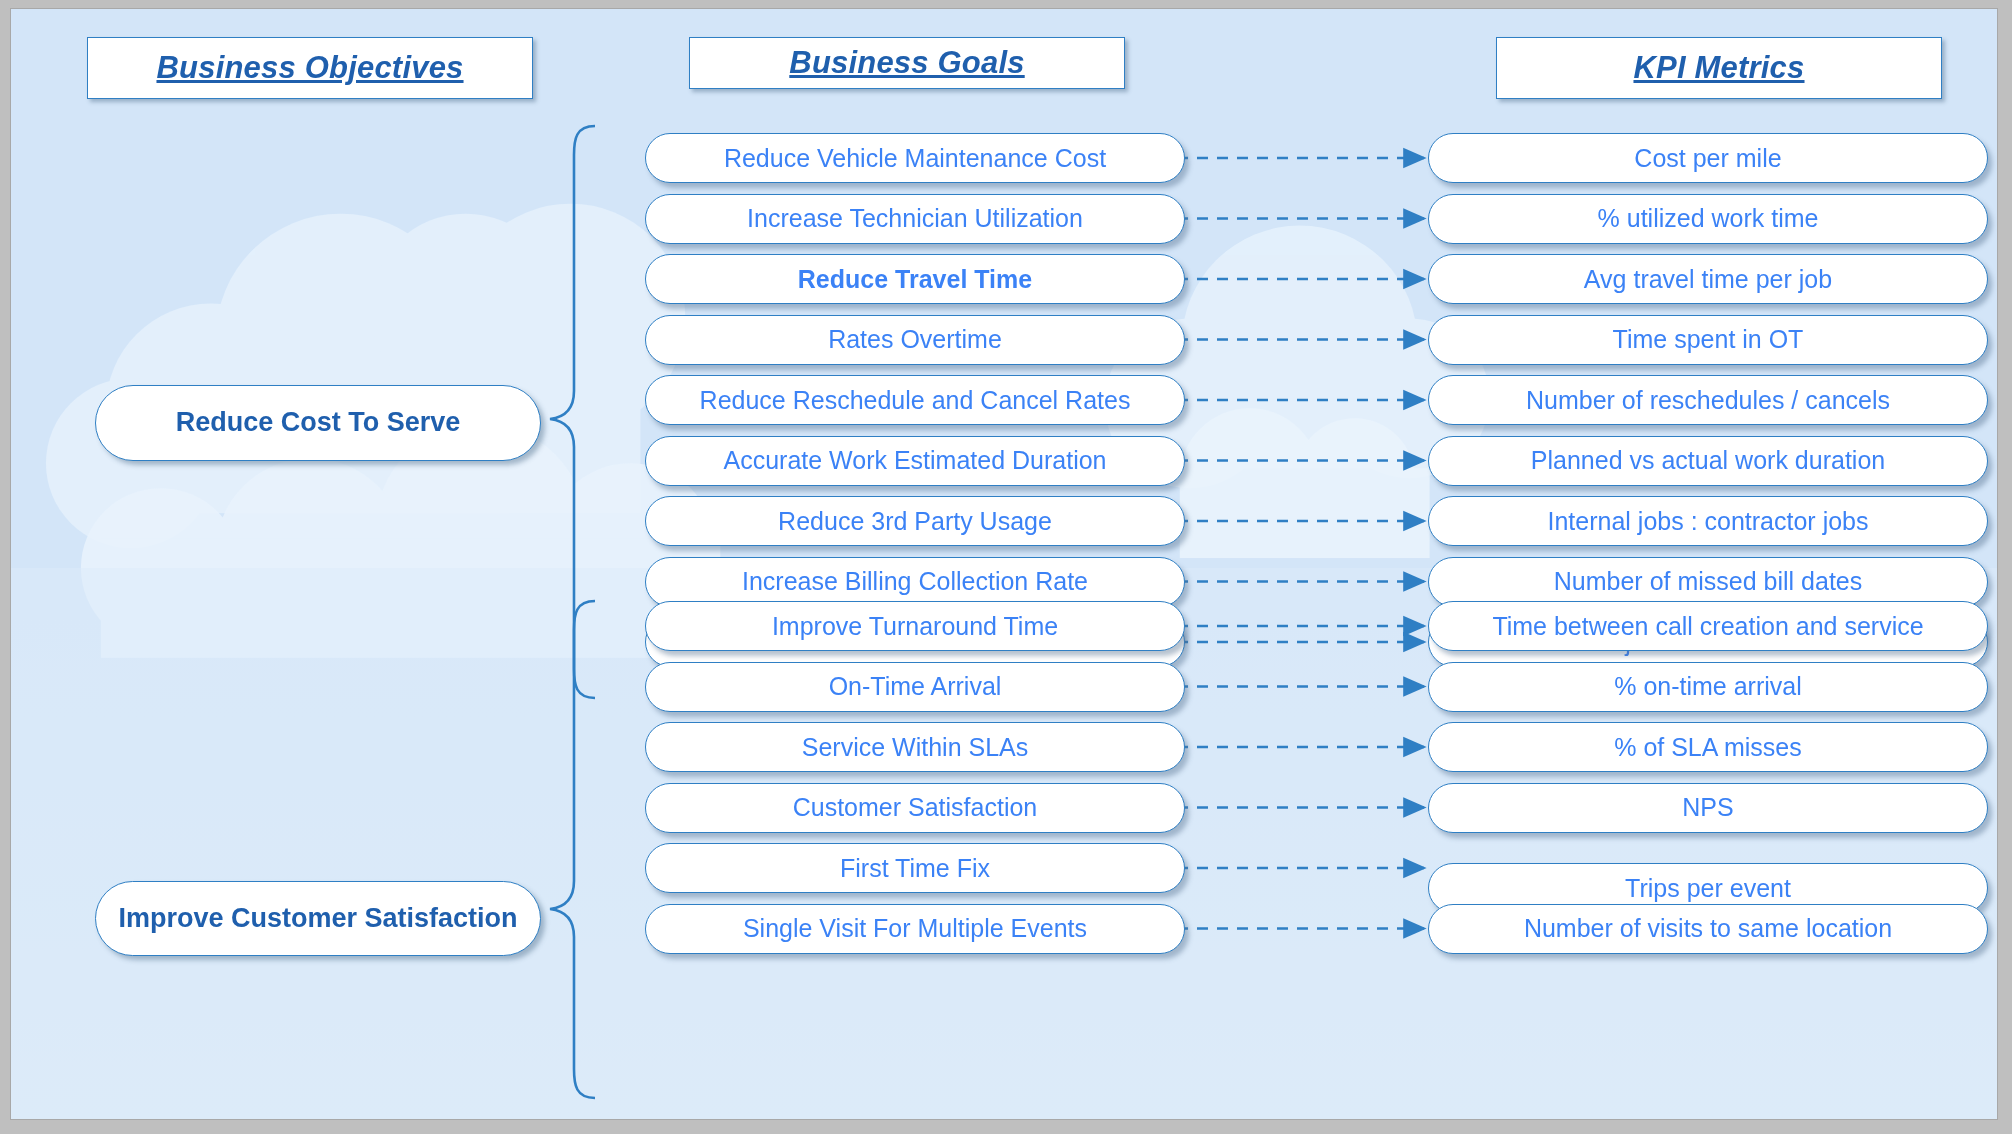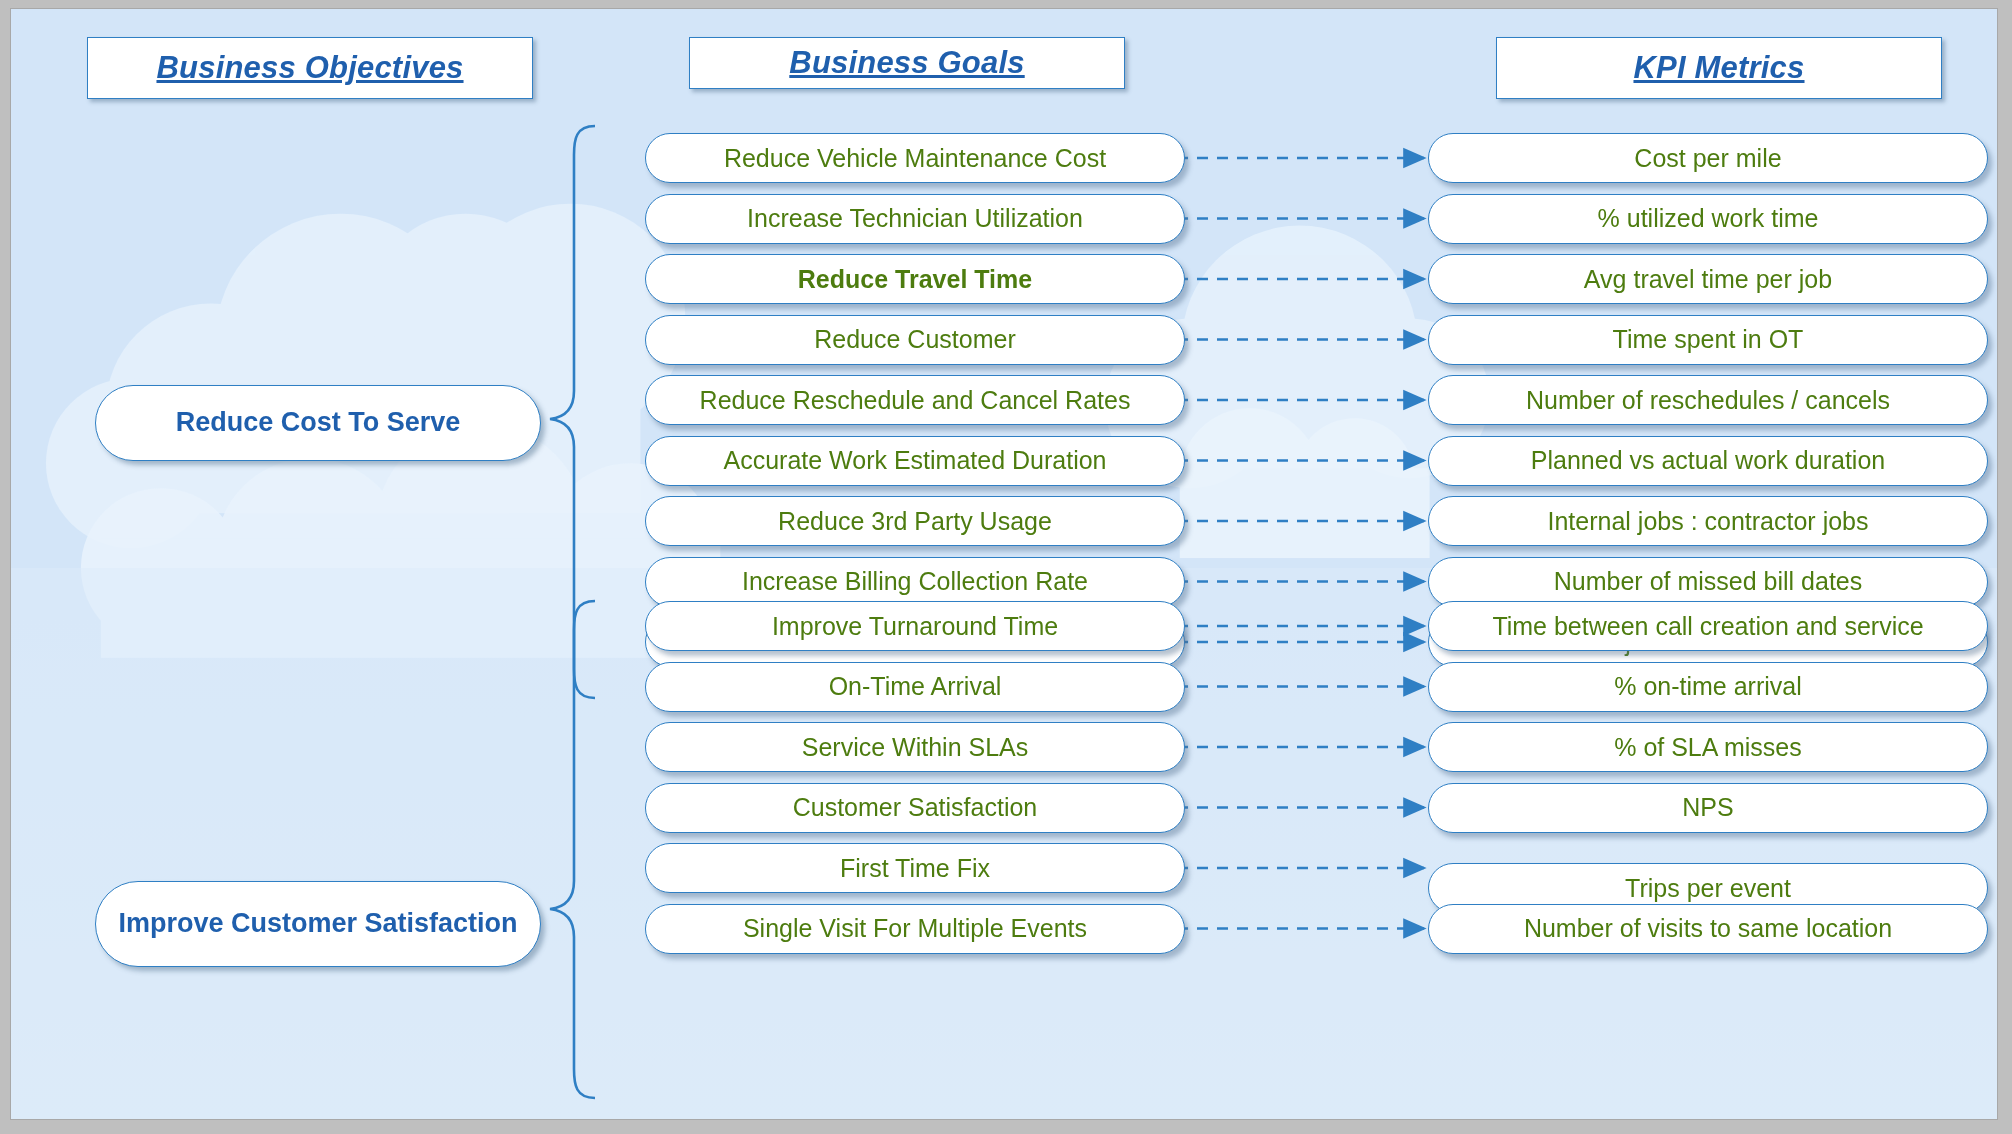--- a/index.html
+++ b/index.html
@@ -74,38 +74,38 @@
   }
   .objective span {
     font-weight: bold;
     color: #1f5fad;
     font-size: 27px;
     line-height: 1.16;
     padding: 0 18px;
   }
 
   #obj-0 { left: 84px; top: 376px; width: 446px; height: 76px; }
-  #obj-1 { left: 84px; top: 872px; width: 446px; height: 86px; }
+  #obj-1 { left: 84px; top: 872px; width: 446px; height: 75px; }
 
   
   .pill {
     position: absolute;
     background: #ffffff;
     border: 1px solid #2f7fc4;
     border-radius: 999px;
     box-shadow: 4px 5px 5px rgba(80,110,140,0.42);
     display: flex;
     align-items: center;
     justify-content: center;
     box-sizing: border-box;
     height: 50px;
   }
   .pill span {
     font-size: 25px;
-    color: #4d7c0f;
+    color: #3b82f6;
     white-space: nowrap;
     font-family: "Liberation Sans", sans-serif;
   }
 
   .goal { left: 634px;  width: 540px; }
   .kpi  { left: 1417px; width: 560px; }
 
   
   #wires {
     position: absolute;
@@ -231,21 +231,21 @@
       <div class="pill kpi" style="top: 184.5px;">
         <span>% utilized work time</span>
       </div>
       <div class="pill goal" style="top: 245px; font-weight: bold;">
         <span>Reduce Travel Time</span>
       </div>
       <div class="pill kpi" style="top: 245px;">
         <span>Avg travel time per job</span>
       </div>
       <div class="pill goal" style="top: 305.5px;">
-        <span>Reduce Customer</span>
+        <span>Rates Overtime</span>
       </div>
       <div class="pill kpi" style="top: 305.5px;">
         <span>Time spent in OT</span>
       </div>
       <div class="pill goal" style="top: 366px;">
         <span>Reduce Reschedule  and Cancel Rates</span>
       </div>
       <div class="pill kpi" style="top: 366px;">
         <span>Number of reschedules / cancels</span>
       </div>

